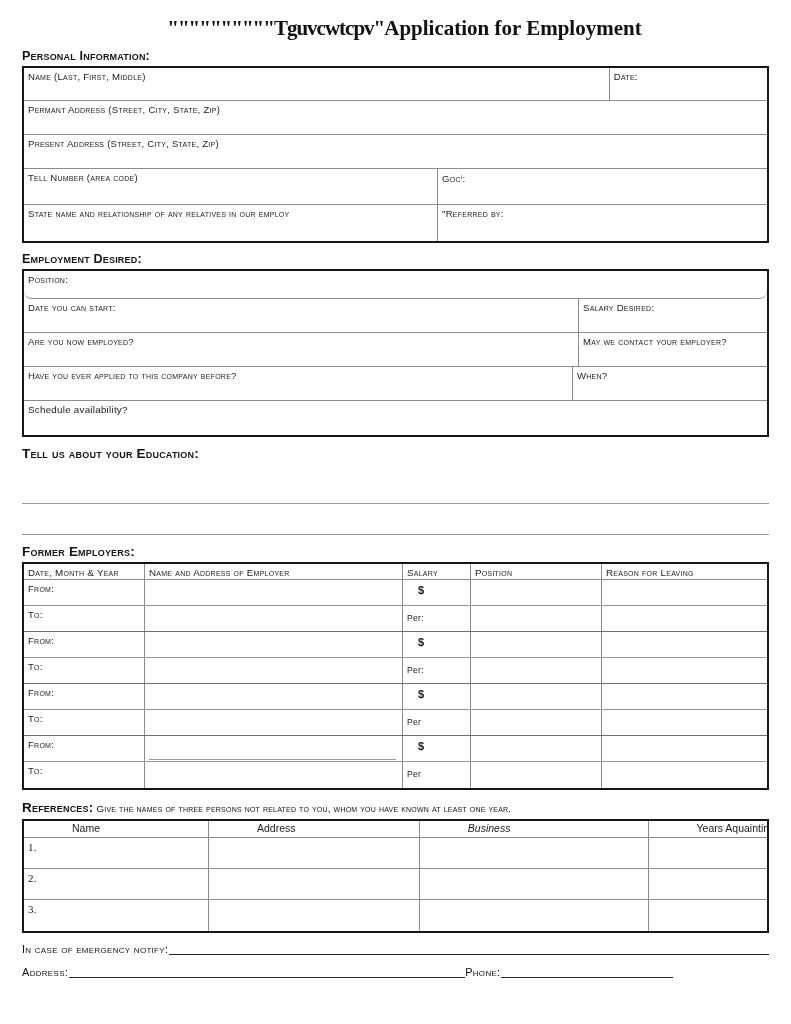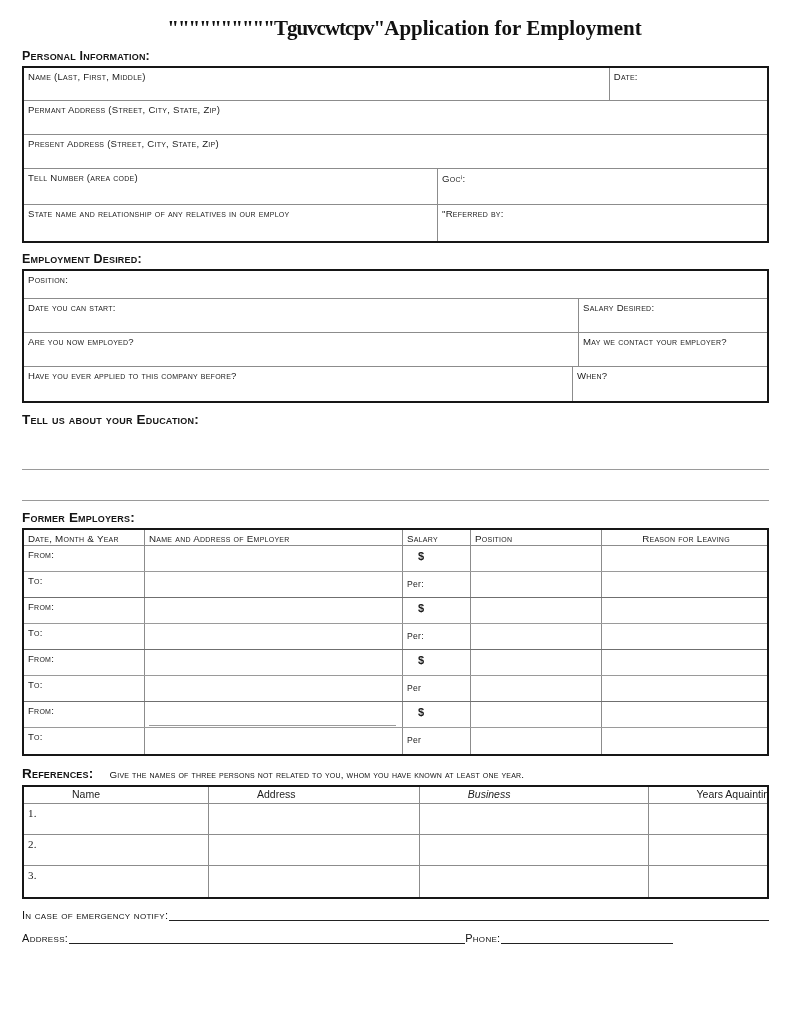--- a/index.html
+++ b/index.html
@@ -82,21 +82,21 @@
   .cell.div-l { border-left: 1px solid #8c8c8c; }
 
   
   .pi-r1 { height: 33px; }
   .pi-r2 { height: 34px; }
   .pi-r3 { height: 34px; }
   .pi-r4 { height: 36px; }
   .pi-r5 { height: 36px; }
 
   
-  .ed-r1 { height: 28px; }
+  .ed-r1 { height: 28px; border-radius: 8px; }
   .ed-r2 { height: 34px; }
   .ed-r3 { height: 34px; }
   .ed-r4 { height: 34px; }
   .ed-r5 { height: 34px; }
 
   
   .edu-lines {
     margin: 14px 22px 0 22px;
     width: 747px;
   }
@@ -114,21 +114,21 @@
   }
   .fe-from { height: 26px; }
   .fe-to { height: 26px; }
   .fe-row-sep { border-bottom: 1px solid #6f6f6f; }
   .fe-inner-sep { border-bottom: 1px solid #9a9a9a; }
 
   .c-date { width: 120px; }
   .c-emp  { width: 258px; }
   .c-sal  { width: 68px; }
   .c-pos  { width: 131px; }
-  .c-rsn  { width: 165px; text-align: center; }
+  .c-rsn  { width: 165px; }
 
   .sal-dollar {
     font-variant: normal;
     font-weight: bold;
     font-size: 11px;
     padding-left: 11px;
     display: block;
     margin-top: 1px;
   }
   .sal-per {
@@ -158,21 +158,21 @@
     font-family: "Liberation Sans", sans-serif;
     font-weight: bold;
     font-size: 13.5px;
     font-variant: small-caps;
     letter-spacing: 0.2px;
   }
   .ref-head-line .sub {
     font-size: 9.8px;
     font-variant: small-caps;
     letter-spacing: 0.2px;
-    margin-left: 16px;
+    margin-left: 3px;
   }
   .ref-box { border: 2.5px solid #161616; }
   .ref-head-row { height: 17px; }
   .ref-head-row .cell {
     font-variant: normal;
     font-size: 10.5px;
     letter-spacing: 0;
     padding-top: 1px;
     padding-left: 48px;
   }
@@ -253,20 +253,23 @@
       <div class="cell div-l" style="width:189px">Salary Desired:</div>
     </div>
     <div class="row ed-r3">
       <div class="cell" style="width:554px">Are you now employed?</div>
       <div class="cell div-l" style="width:189px">May we contact your employer?</div>
     </div>
     <div class="row ed-r4">
       <div class="cell" style="width:548px">Have you ever applied to this company before?</div>
       <div class="cell div-l" style="width:195px">When?</div>
     </div>
+    <div class="row ed-r5">
+      <div class="cell" style="width:743px;font-variant:normal;font-size:9.8px">Schedule availability?</div>
+    </div>
   </div>
 
   <div class="section-head big">Tell us about your Education:</div>
   <div class="edu-lines">
     <div class="edu-line first"></div>
     <div class="edu-line"></div>
   </div>
 
   <div class="section-head big">Former Employers:</div>
 

